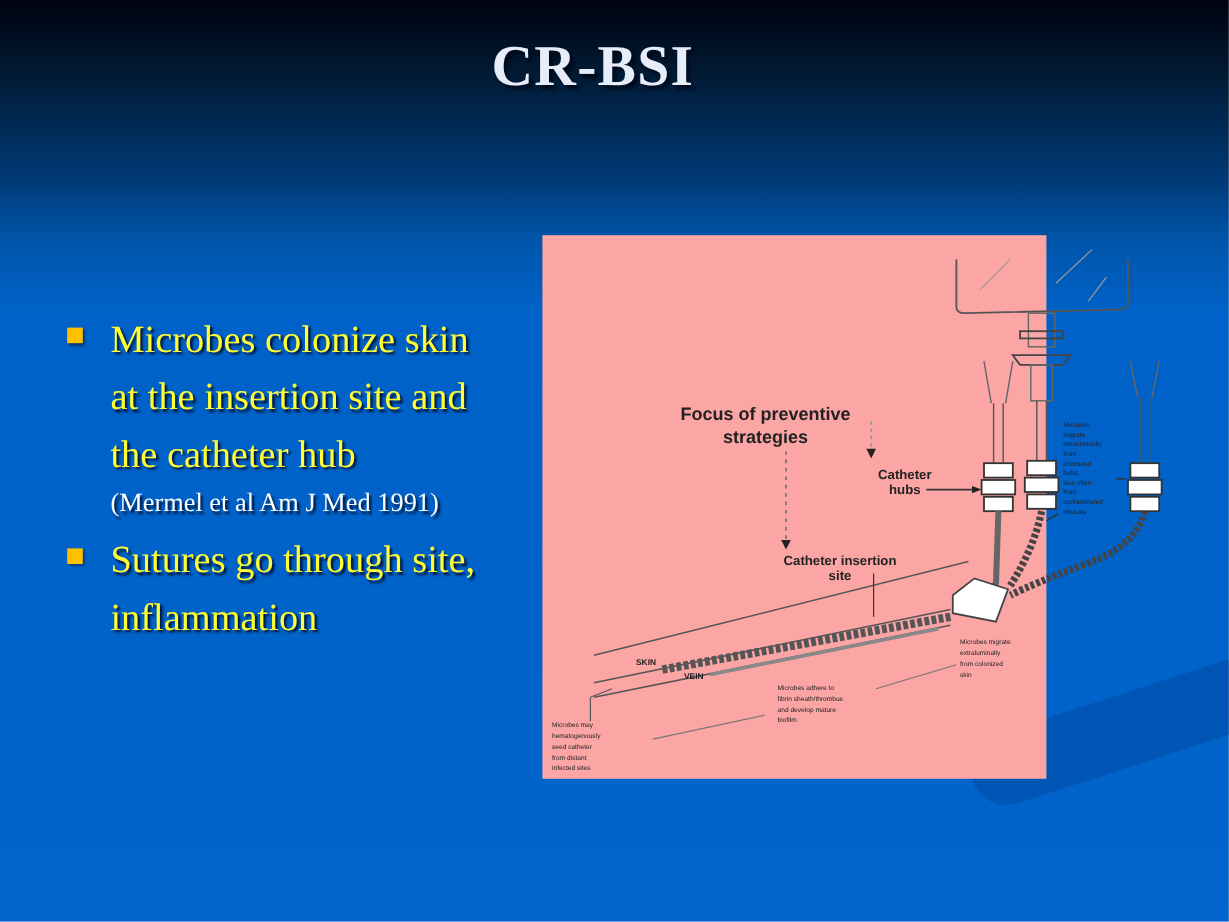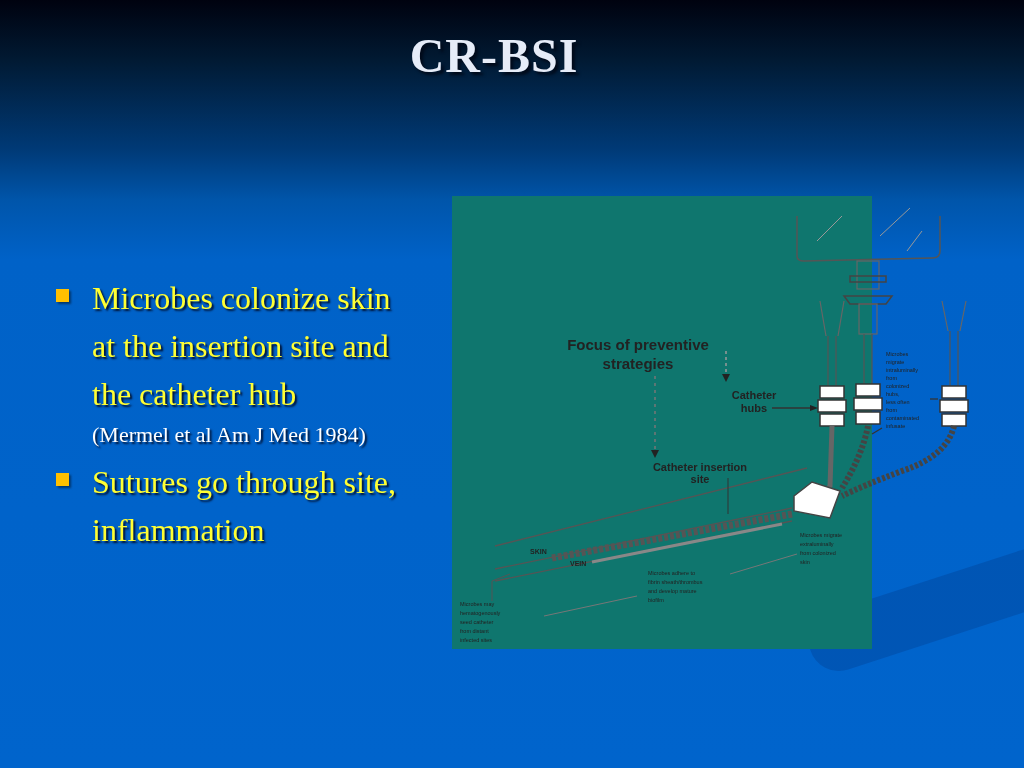--- a/index.html
+++ b/index.html
@@ -10,54 +10,54 @@
   }
   .swoosh {
     position: absolute; right: -40px; top: 580px; width: 260px; height: 60px;
     background: rgba(0,60,140,0.35); transform: rotate(-18deg); border-radius: 40px;
   }
   .title {
     position: absolute; left: 0; top: 28px; width: 988px; text-align: center;
     font-family: "Liberation Serif", serif; font-weight: bold; font-size: 48px;
     color: #e6ecf8; text-shadow: 3px 3px 3px #000a1a; letter-spacing: 1px;
   }
-  .bullets { position: absolute; left: 54px; top: 274px; width: 360px; }
+  .bullets { position: absolute; left: 54px; top: 258px; width: 360px; }
   .bullet { position: relative; padding-left: 38px; margin-bottom: 8px; }
   .bullet .sq {
     position: absolute; left: 2px; top: 15px; width: 13px; height: 13px;
     background: #ffc000; box-shadow: 2px 2px 2px rgba(0,0,0,0.45);
   }
   .bullet .main {
     font-size: 32px; line-height: 48px; color: #ffff33;
     text-shadow: 2px 2px 2px #001030;
   }
   .bullet .cite {
     display: block; font-size: 22px; line-height: 30px; color: #ffffff;
     text-shadow: 2px 2px 2px #001030; margin-top: 2px;
   }
   .figure {
     position: absolute; left: 452px; top: 196px; width: 420px; height: 453px;
-    background: #0f766e;
+    background: #fca5a5;
     text-align: right;
   }
   .figure svg { width: 529px; height: 453px; display: block; }
   .fig-text { font-family: "Liberation Sans", sans-serif; fill: #222; }
 </style>
 </head>
 <body>
 
 <div class="swoosh"></div>
 
 <div class="title">CR-BSI</div>
 
 <div class="bullets">
   <div class="bullet">
     <span class="sq"></span>
     <span class="main">Microbes colonize skin at the insertion site and the catheter hub</span>
-    <span class="cite">(Mermel et al Am J Med 1984)</span>
+    <span class="cite">(Mermel et al Am J Med 1991)</span>
   </div>
   <div class="bullet">
     <span class="sq"></span>
     <span class="main">Sutures go through site, inflammation</span>
   </div>
 </div>
 
 <div class="figure">
   <svg viewBox="0 0 529 453" xmlns="http://www.w3.org/2000/svg">
 

